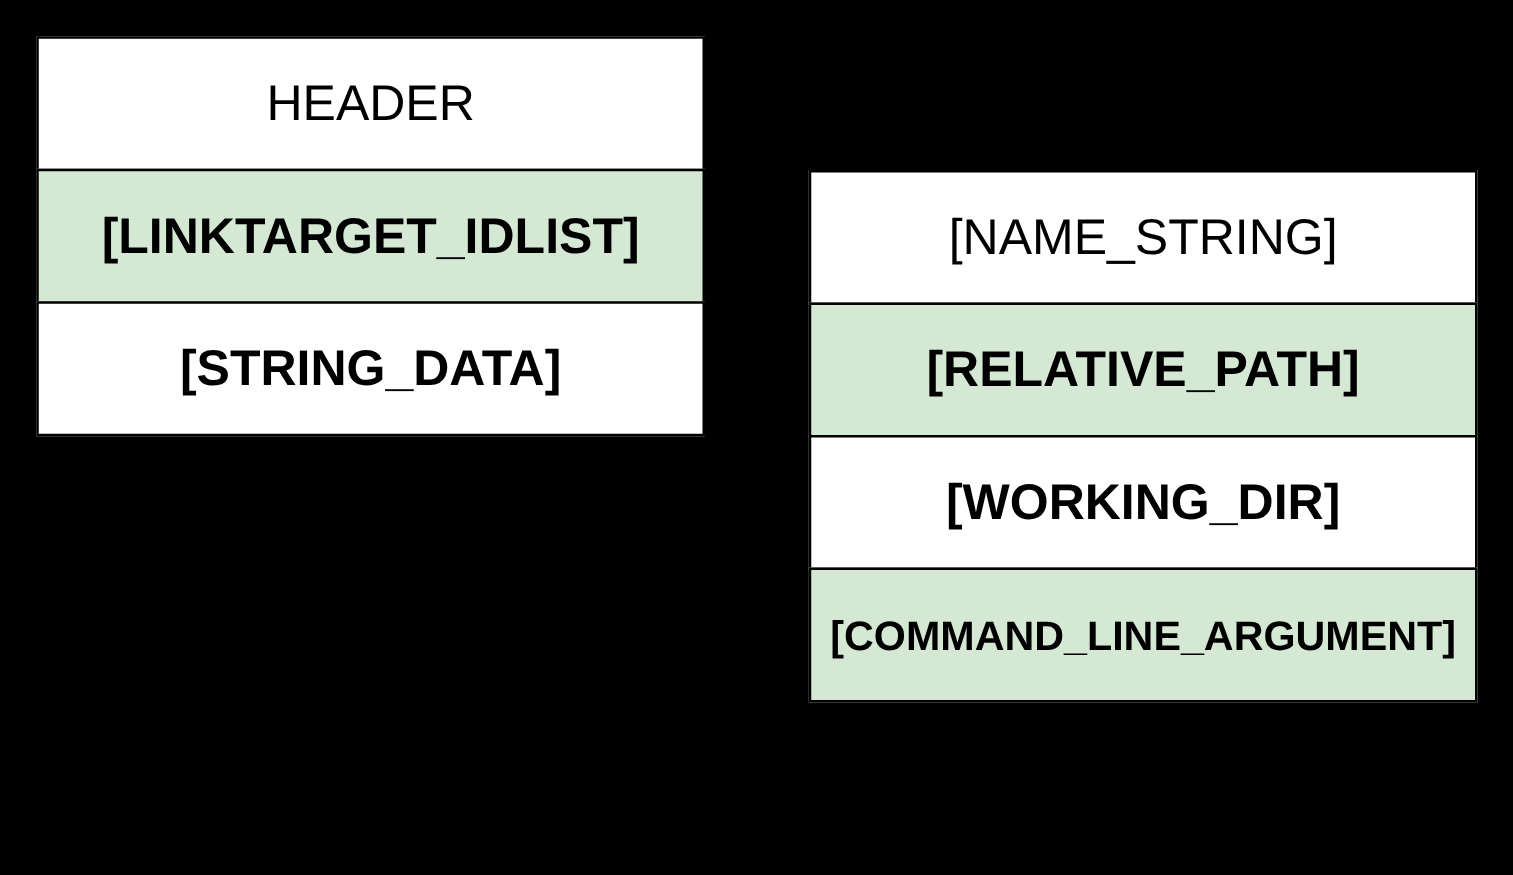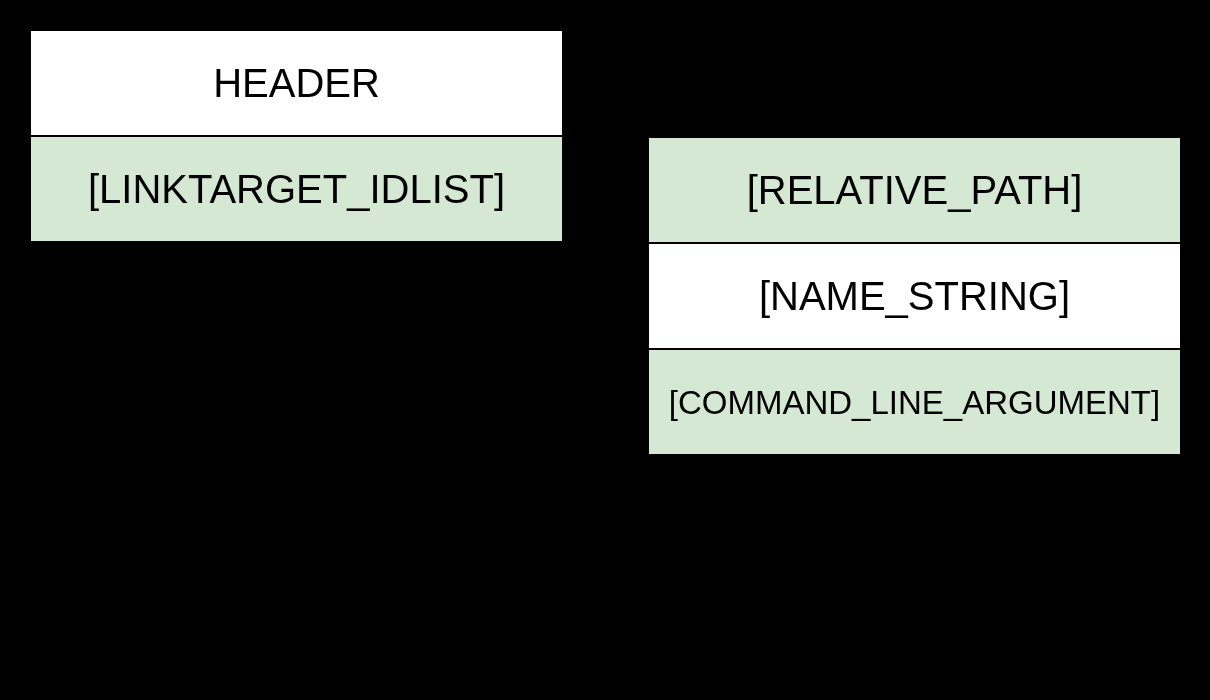--- a/index.html
+++ b/index.html
@@ -48,47 +48,54 @@
     display: flex;
     align-items: center;
     justify-content: center;
     font-size: 40px;
     line-height: 1;
     white-space: nowrap;
     text-align: center;
   }
   .box + .box {
     margin-top: -2px;
+    font-weight: bold;
   }
   .box.highlight {
     background: var(--fill-hi);
   }
   .box.small-text {
     font-size: 33px;
   }
 </style>
 </head>
 <body>
 
 <div class="canvas">
 
   <div class="column col-left">
     <div class="box">
       <span>HEADER</span>
     </div>
     <div class="box highlight">
       <span>[LINKTARGET_IDLIST]</span>
     </div>
+    <div class="box">
+      <span>[STRING_DATA]</span>
+    </div>
   </div>
 
   <div class="column col-right">
+    <div class="box">
+      <span>[NAME_STRING]</span>
+    </div>
     <div class="box highlight">
       <span>[RELATIVE_PATH]</span>
     </div>
     <div class="box">
-      <span>[NAME_STRING]</span>
+      <span>[WORKING_DIR]</span>
     </div>
     <div class="box highlight small-text">
       <span>[COMMAND_LINE_ARGUMENT]</span>
     </div>
   </div>
 
 </div>
 
 </body></html>

